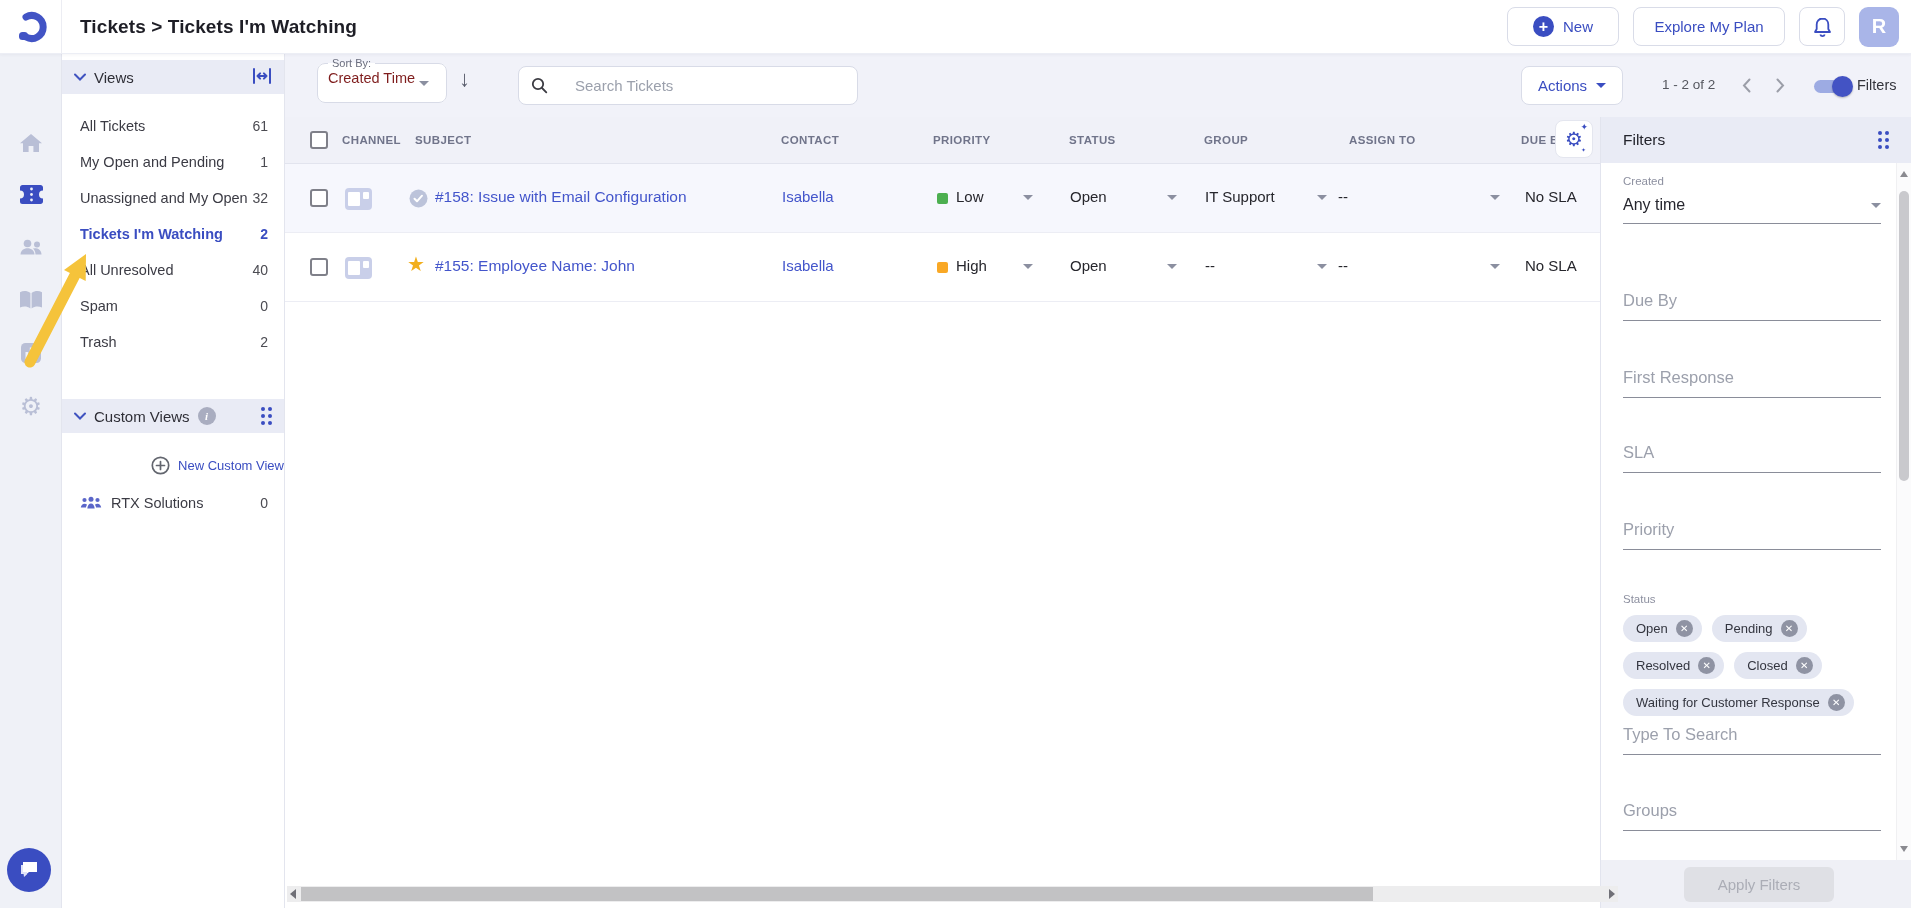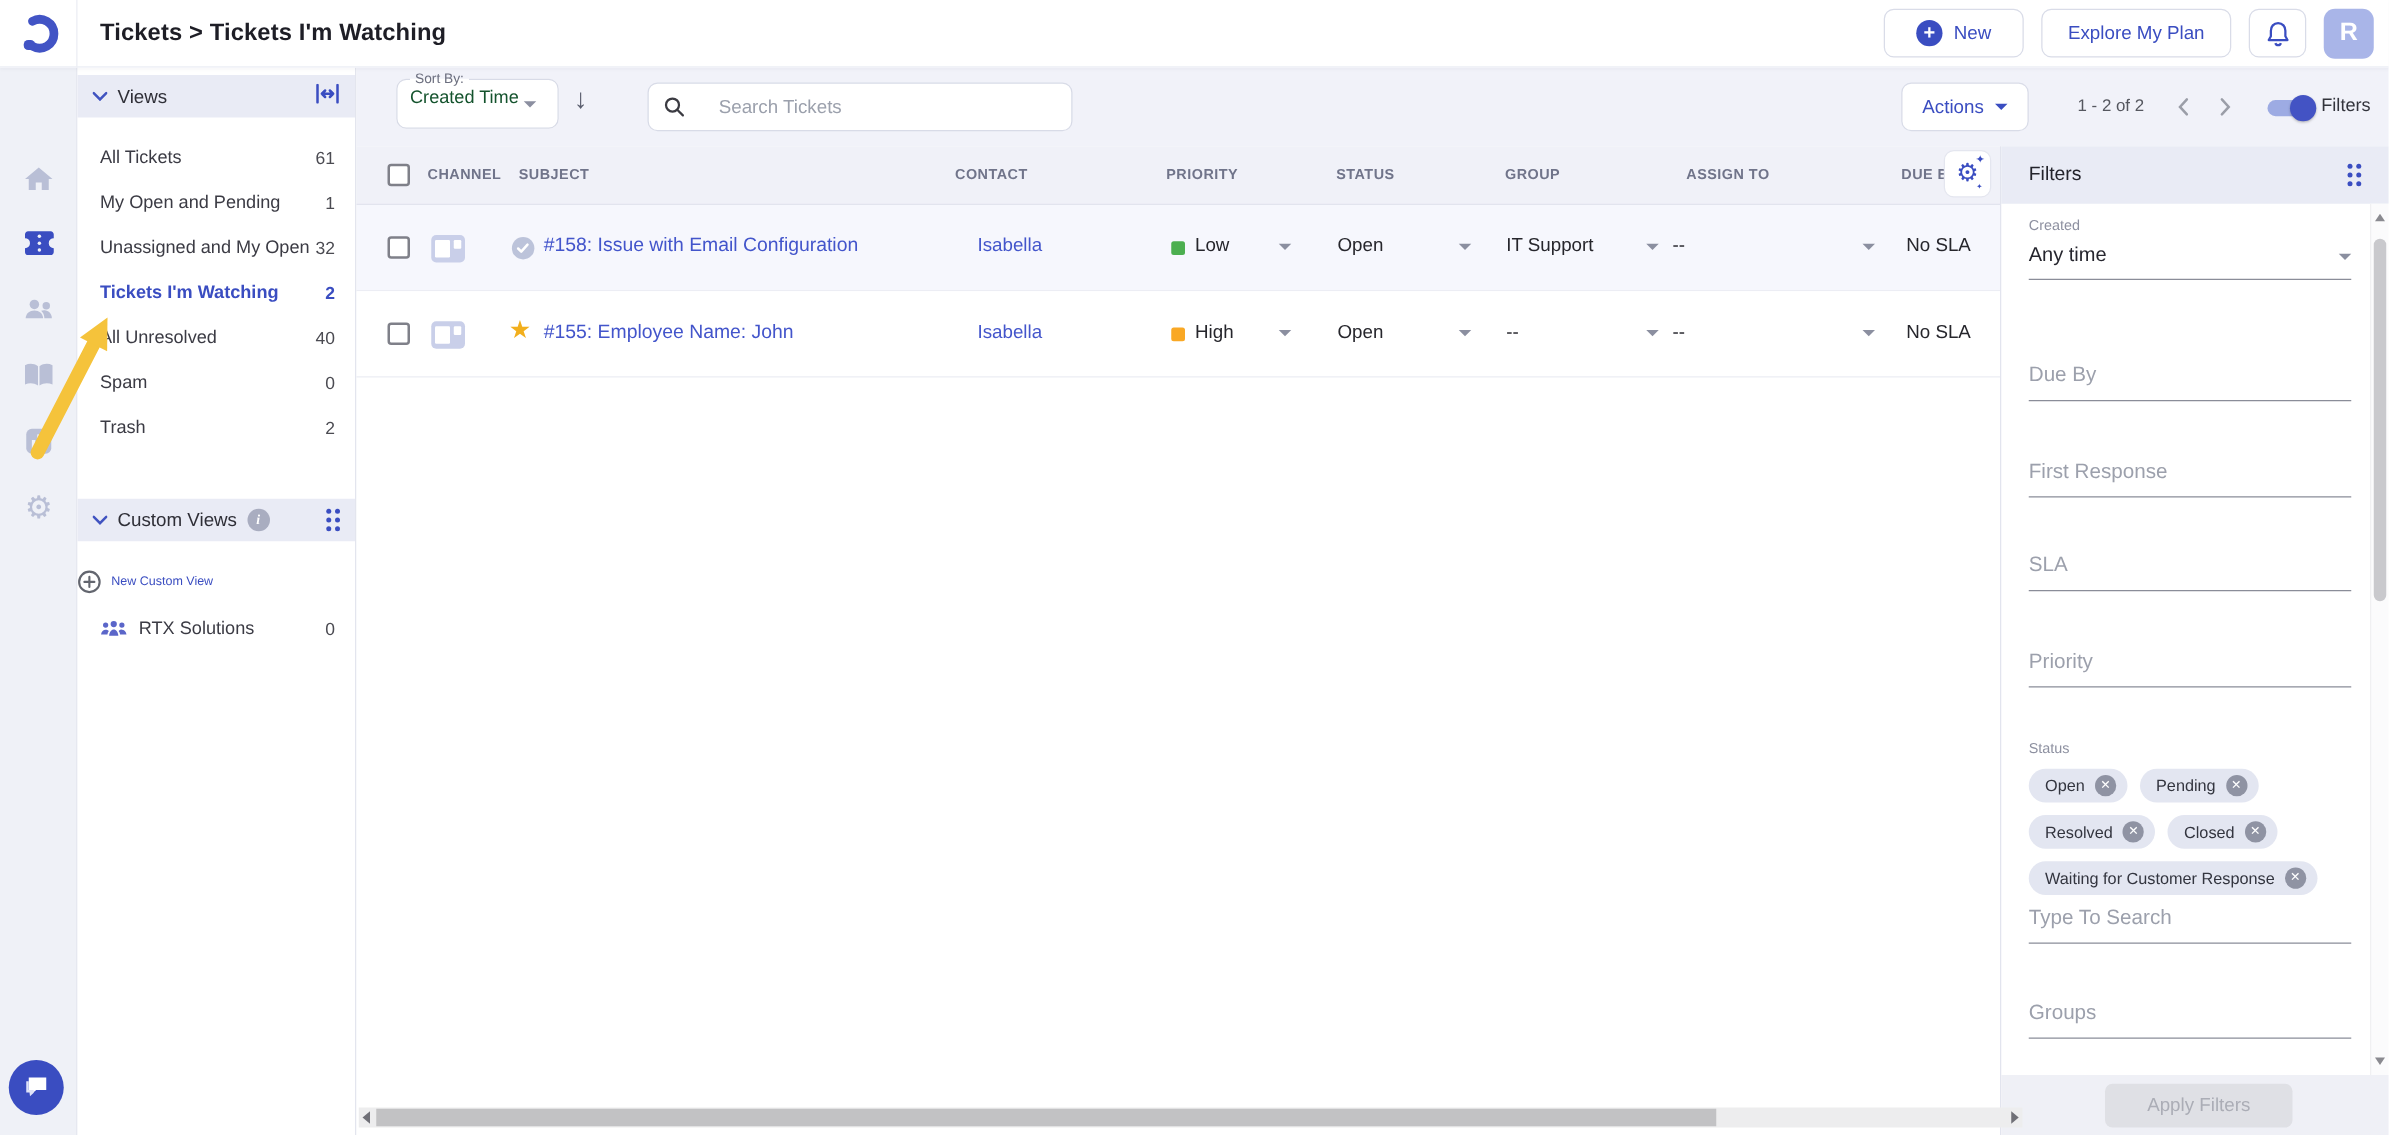--- a/index.html
+++ b/index.html
@@ -41,30 +41,30 @@
   .view-list { padding-top:14px; }
   .view-item { height:36px; display:flex; align-items:center; padding:0 16px 0 18px; font-size:14.5px; color:#3b3b44; cursor:pointer; }
   .view-item .count { margin-left:auto; color:#4b4b52; font-size:14px; }
   .view-item.active { color:#3a4dc1; font-weight:700; }
   .view-item.active .count { color:#3a4dc1; font-weight:700; }
   .custom-band { margin-top:39px; }
   .info-dot { width:18px; height:18px; border-radius:50%; background:#a9adc0; color:#fff; font-size:11px; font-style:italic; font-weight:700;
               display:flex; align-items:center; justify-content:center; font-family:"Liberation Serif",serif; }
   .grid-icon { display:grid; grid-template-columns:4px 4px; grid-auto-rows:4px; gap:3px; }
   .grid-icon i { background:#3a4dc1; border-radius:50%; }
-  .new-custom { height:40px; margin-top:12px; display:flex; align-items:center; justify-content:flex-start; gap:8px;
-                color:#3a4dc1; font-size:10px; cursor:pointer; }
+  .new-custom { height:40px; margin-top:12px; display:flex; align-items:center; justify-content:flex-end; gap:8px;
+                color:#3a4dc1; font-size:13px; cursor:pointer; }
   .custom-item { height:36px; display:flex; align-items:center; gap:9px; padding:0 16px 0 18px; font-size:14.5px; color:#3b3b44; cursor:pointer; }
   .custom-item .count { margin-left:auto; color:#4b4b52; font-size:14px; }
   
   .toolbar { position:absolute; left:285px; top:54px; width:1626px; height:63px; background:#f1f2f9; z-index:4; }
   .sort-fieldset { position:absolute; left:32px; top:3px; width:130px; height:46px; background:#fff;
                    border:1px solid #d8dbe7; border-radius:8px; padding:0 8px 0 10px; }
   .sort-fieldset legend { font-size:11px; color:#6b6e7e; padding:0 4px; }
-  .sort-value { display:flex; align-items:flex-end; gap:4px; font-size:14.5px; color:#14532d; margin-top:1px; cursor:pointer; }
+  .sort-value { display:flex; align-items:flex-end; gap:4px; font-size:14.5px; color:#7f1d1d; margin-top:1px; cursor:pointer; }
   .caret { width:0; height:0; border-left:5px solid transparent; border-right:5px solid transparent; border-top:5px solid #8b8fa0; display:inline-block; }
   .sort-dir { position:absolute; left:174px; top:14px; font-size:22px; color:#5a5e6e; cursor:pointer; line-height:1; }
   .search-box { position:absolute; left:233px; top:12px; width:340px; height:39px; background:#fff; border:1px solid #d8dbe7;
                 border-radius:8px; display:flex; align-items:center; padding:0 12px; gap:10px; }
   .search-box input { border:none; outline:none; flex:1; font-size:15px; color:#33333b; font-family:inherit; background:transparent;margin-left:17px; }
   .search-box input::placeholder { color:#9ba0ac; }
   .actions-btn { position:absolute; left:1236px; top:12px; width:102px; height:39px; }
   .pagination { position:absolute; left:1377px; top:23px; font-size:13.5px; color:#55575f; }
   .pg-chevron { position:absolute; top:18px; width:26px; height:26px; display:flex; align-items:center; justify-content:center; color:#9b9ea8; cursor:pointer; }
   .toggle { position:absolute; left:1529px; top:26px; width:36px; height:13px; border-radius:7px; background:#9dabe3; cursor:pointer; }
@@ -335,21 +335,21 @@
   <div class="toggle">
       <span class="knob"></span>
     </div>
   <div class="toggle-label">Filters</div>
 </div>
 
 <div class="table-head">
   <div class="checkbox head-checkbox"></div>
   <span class="th" style="left:57px">CHANNEL</span>
   <span class="th" style="left:130px">SUBJECT</span>
-  <span class="th" style="left:479px">CONTACT</span>
+  <span class="th" style="left:496px">CONTACT</span>
   <span class="th" style="left:648px">PRIORITY</span>
   <span class="th" style="left:784px">STATUS</span>
   <span class="th" style="left:919px">GROUP</span>
   <span class="th" style="left:1064px">ASSIGN TO</span>
   <span class="th" style="left:1236px">DUE BY</span>
   <div class="cols-gear">
     <span>⚙</span>
     <span class="sparkle">✦</span>
     <span class="sparkle2">✦</span>
   </div>

